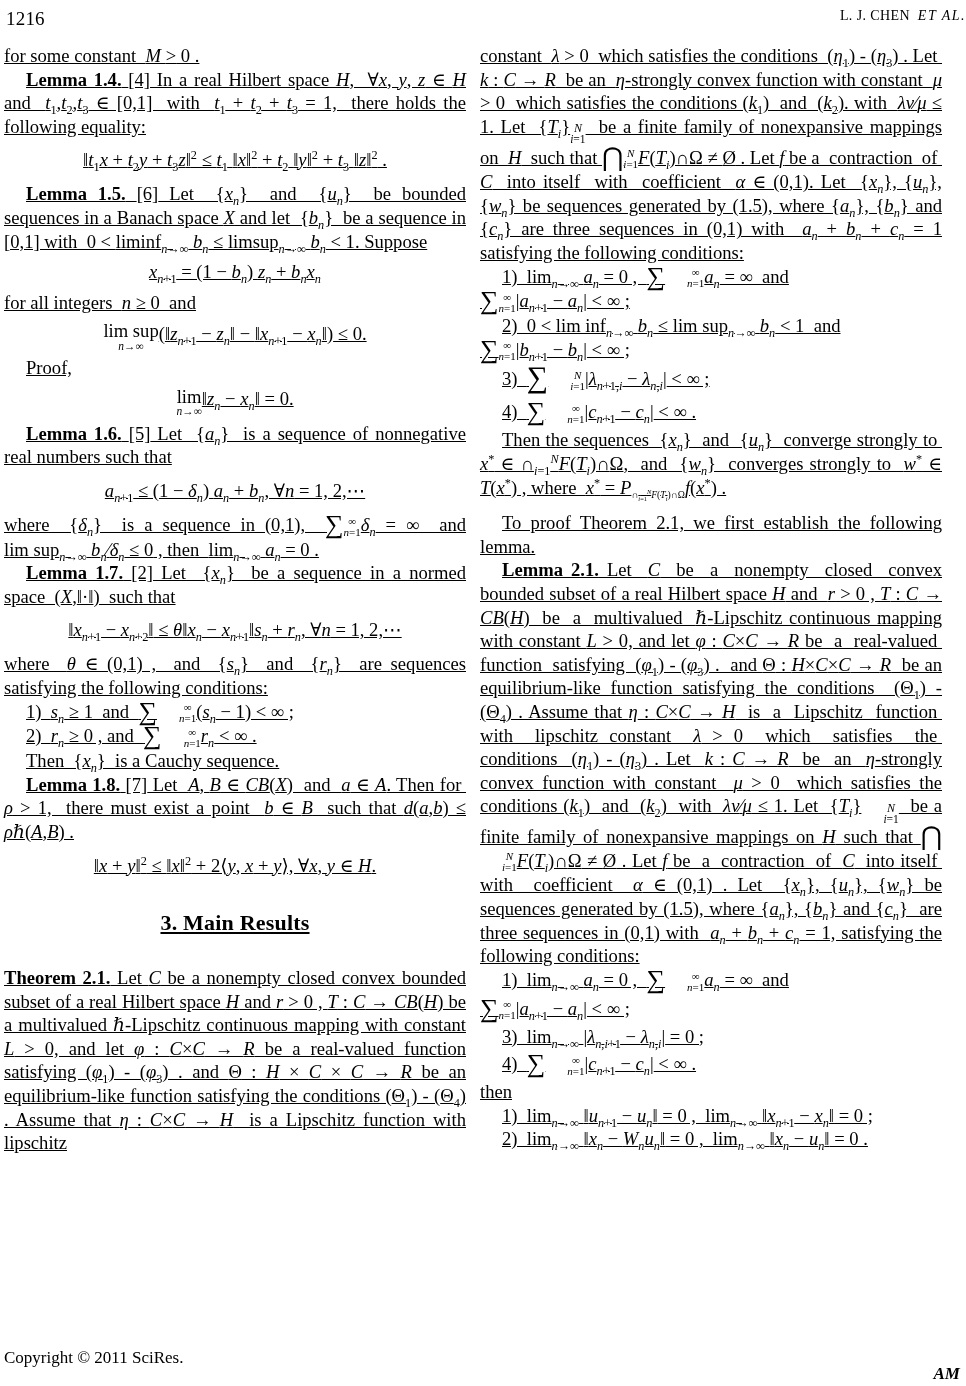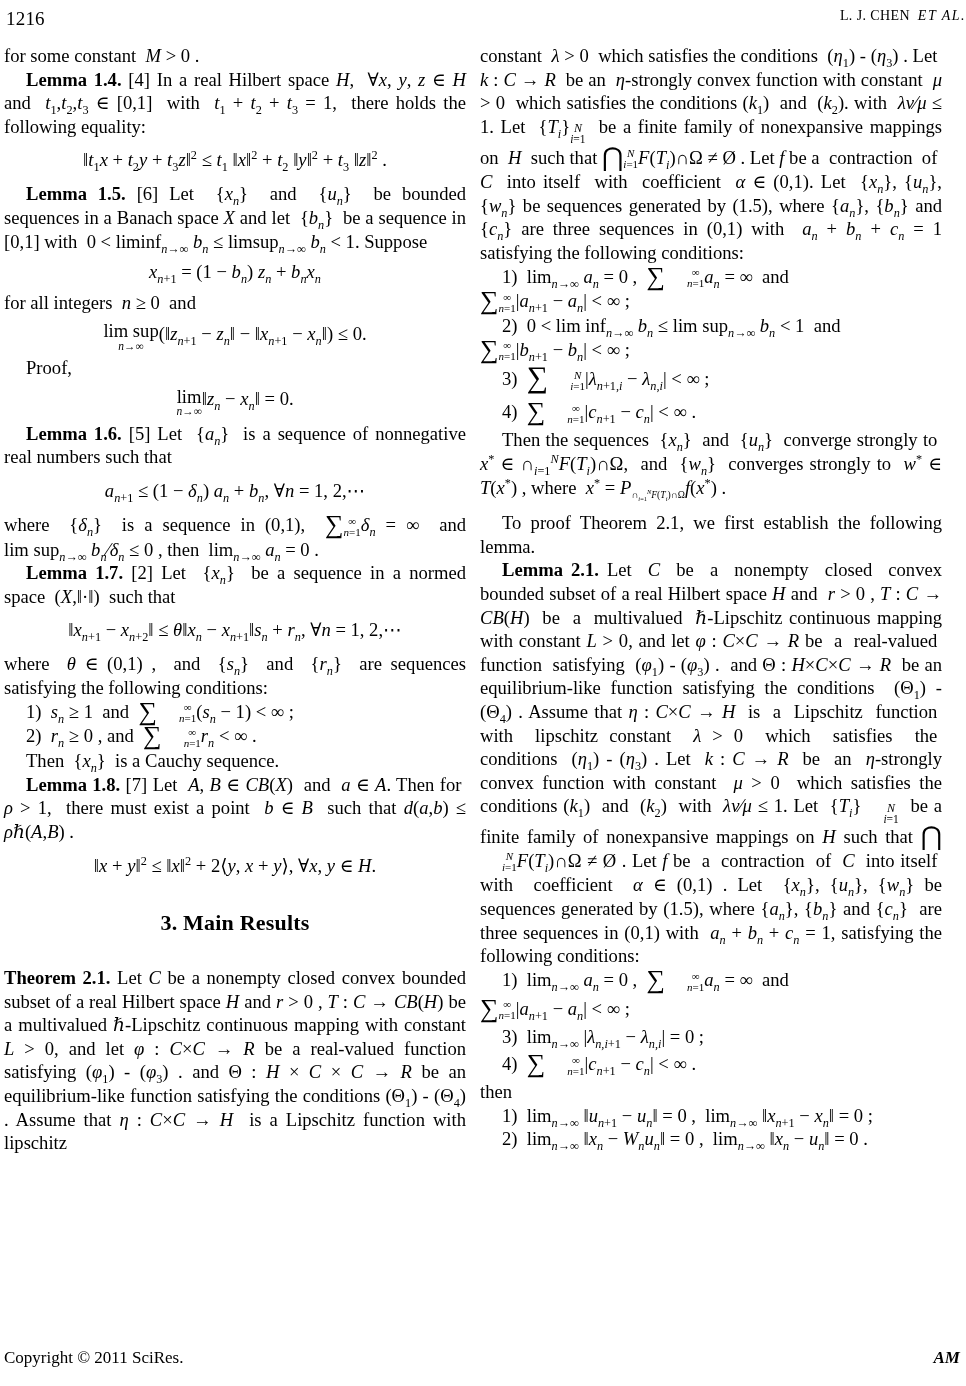--- a/index.html
+++ b/index.html
@@ -56,20 +56,21 @@
 
   
   .col {
     position: absolute;
     top: 44px;
     width: 462px;
     font-size: 18.6px;
     line-height: 23.6px;
     text-align: justify;
     text-justify: inter-word;
+    text-decoration: underline;
   }
   .col-left  { left: 4px; }
   .col-right { left: 480px; width: 462px; }
 
   p {
     margin: 0;
     text-align: justify;
   }
   p.ind { text-indent: 22px; }
   p.noind { text-indent: 0; }
@@ -162,21 +163,21 @@
     font-size: 17px;
   }
   .footer .copy {
     position: absolute;
     left: 4px;
     top: 0;
   }
   .footer .jrn {
     position: absolute;
     right: 6px;
-    top: 0;
+    top: 16px;
     font-style: italic;
     font-weight: bold;
     text-align: center;
   }
 </style>
 </head>
 <body>
 
 <div class="page">
 

